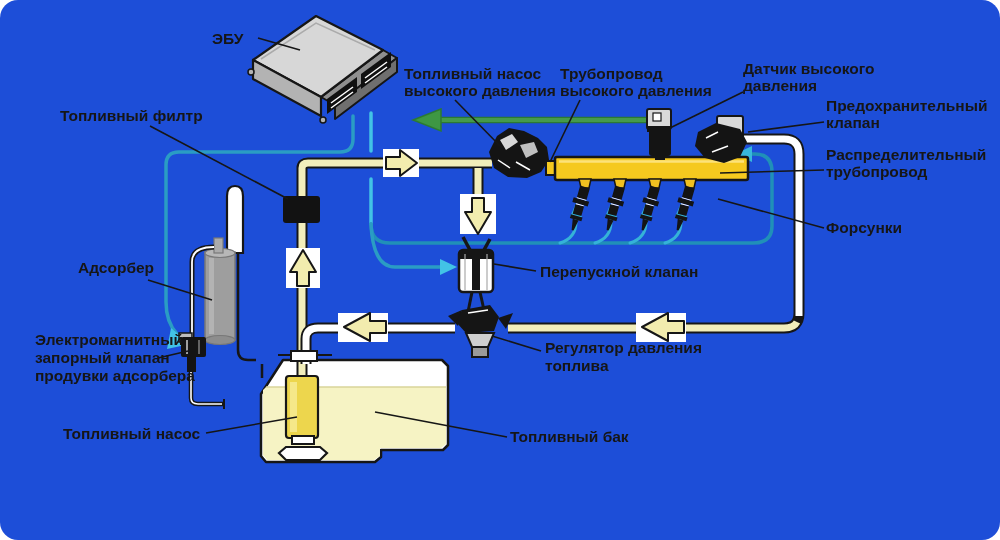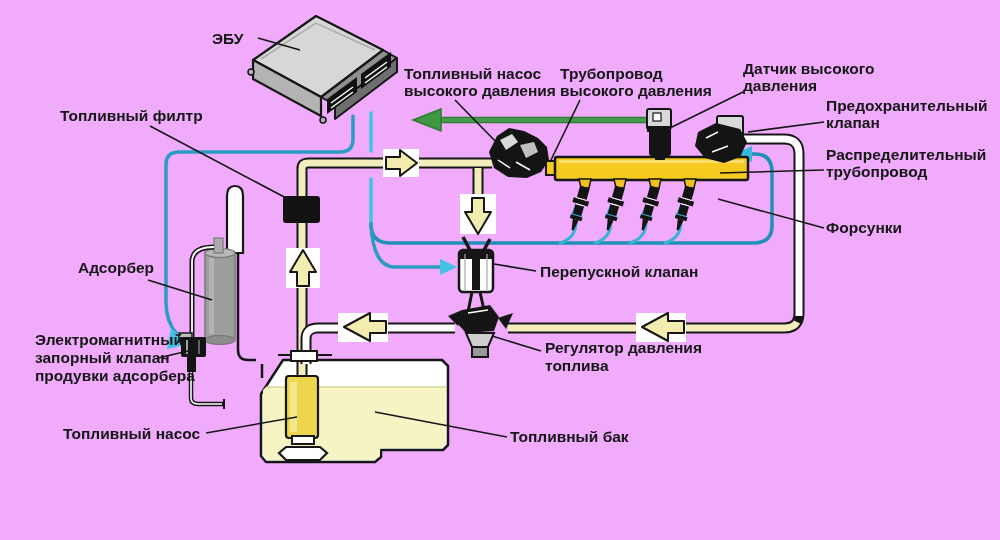--- a/index.html
+++ b/index.html
@@ -1,17 +1,17 @@
 <!DOCTYPE html>
 <html><head>
 <meta charset="utf-8">
 <style>
   html,body{margin:0;padding:0;background:#ffffff;}
-  #stage{position:relative;width:1000px;height:540px;background:#f0abfc;overflow:hidden;
-         font-family:"Liberation Sans", sans-serif;}
+  #stage{position:relative;width:1000px;height:540px;background:#1d4ed8;overflow:hidden;
+         font-family:"Liberation Sans", sans-serif;border-radius:18px;}
   svg text{font-family:"Liberation Sans", sans-serif;font-size:15.5px;font-weight:bold;fill:#161616;}
 </style>
 </head>
 <body>
 
 <div id="stage">
 <svg width="1000" height="540" viewBox="0 0 1000 540">
 
   <g>
     <polygon points="283,360 442,360 448,366 448,445 443,450 381,450 381,457 375,462 266,462 261,456 261,394" fill="#ffffff" stroke="#161616" stroke-width="2.5" stroke-linejoin="round"></polygon>

